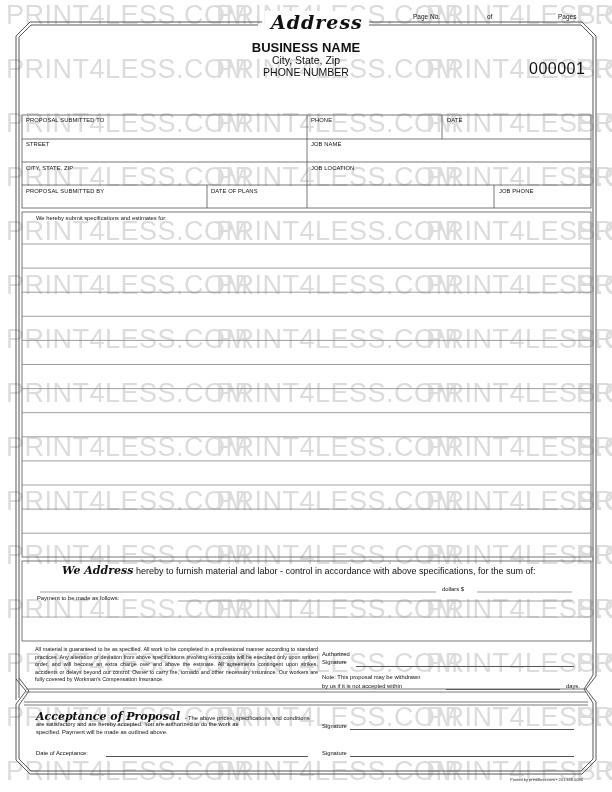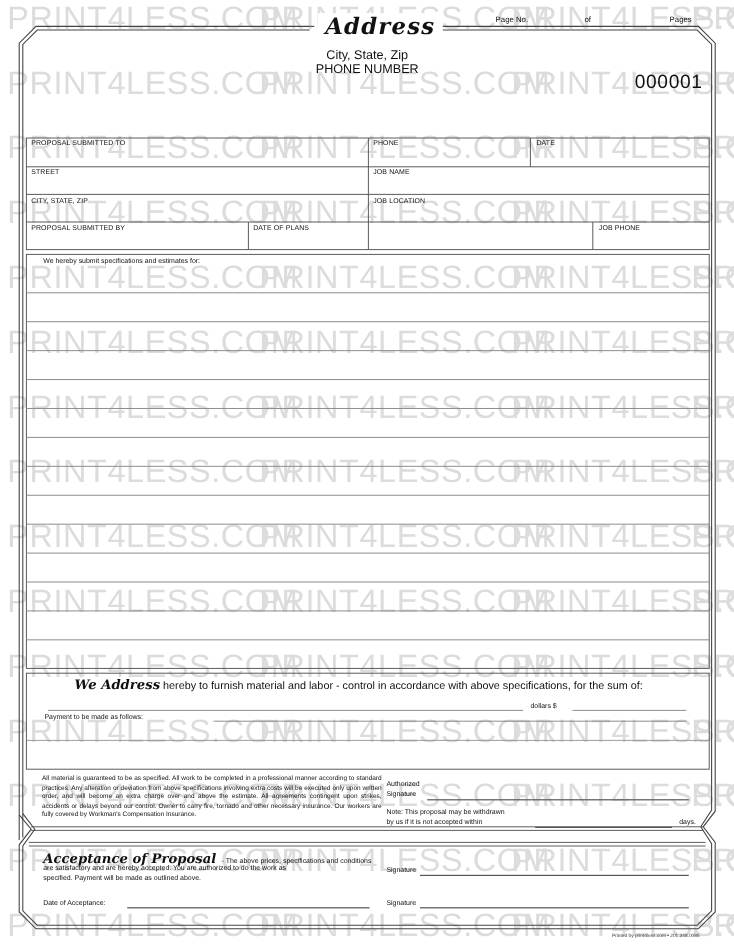--- a/index.html
+++ b/index.html
@@ -167,20 +167,21 @@
     <line x1="258" y1="22" x2="262" y2="22"></line>
   </g>
 </svg>
 
 <div class="abs proposal-title" style="left:265px; top:11px;">Address</div>
 <div class="abs hdr-small" style="left:413px; top:13px;">Page No.</div>
 <div class="abs hdr-small" style="left:487px; top:13px;">of</div>
 <div class="abs hdr-small" style="left:558px; top:13px;">Pages</div>
 
 <div class="abs biz" style="top:41px;">
+  <div class="biz-name">BUSINESS NAME</div>
   <div class="biz-line">City, State, Zip</div>
   <div class="biz-phone">PHONE NUMBER</div>
 </div>
 <div class="abs doc-number" style="left:529px; top:60px;">000001</div>
 
 <div class="abs field-label" style="left:26px; top:117px;">PROPOSAL SUBMITTED TO</div>
 <div class="abs field-label" style="left:311px; top:117px;">PHONE</div>
 <div class="abs field-label" style="left:447px; top:117px;">DATE</div>
 <div class="abs field-label" style="left:26px; top:141px;">STREET</div>
 <div class="abs field-label" style="left:311px; top:141px;">JOB NAME</div>

